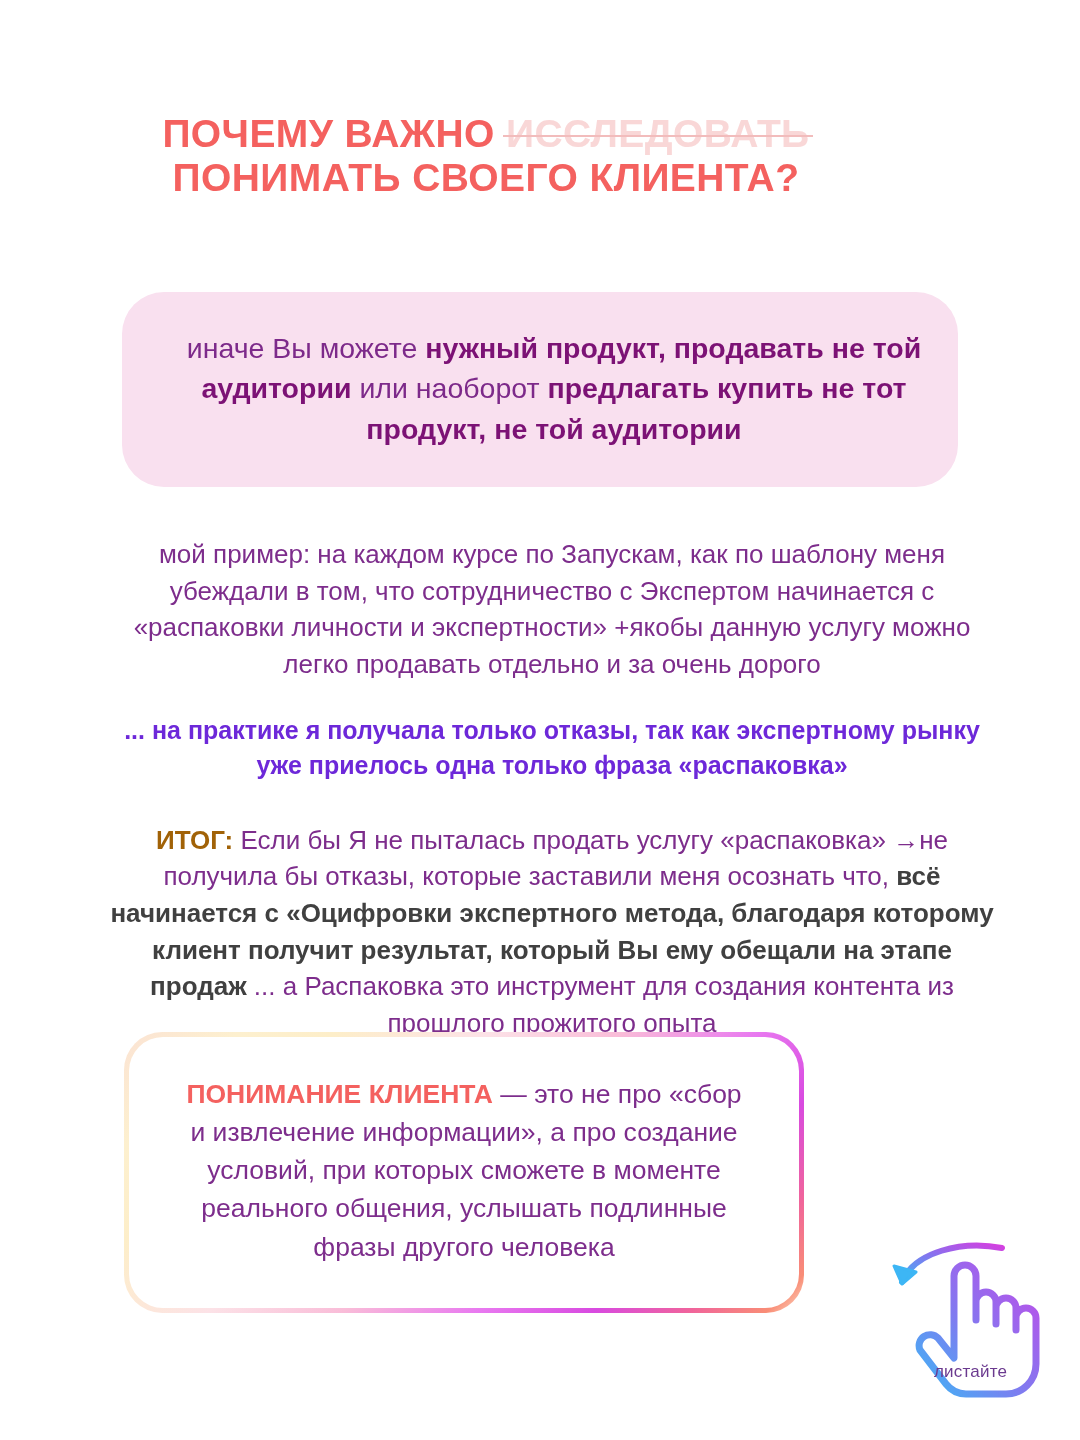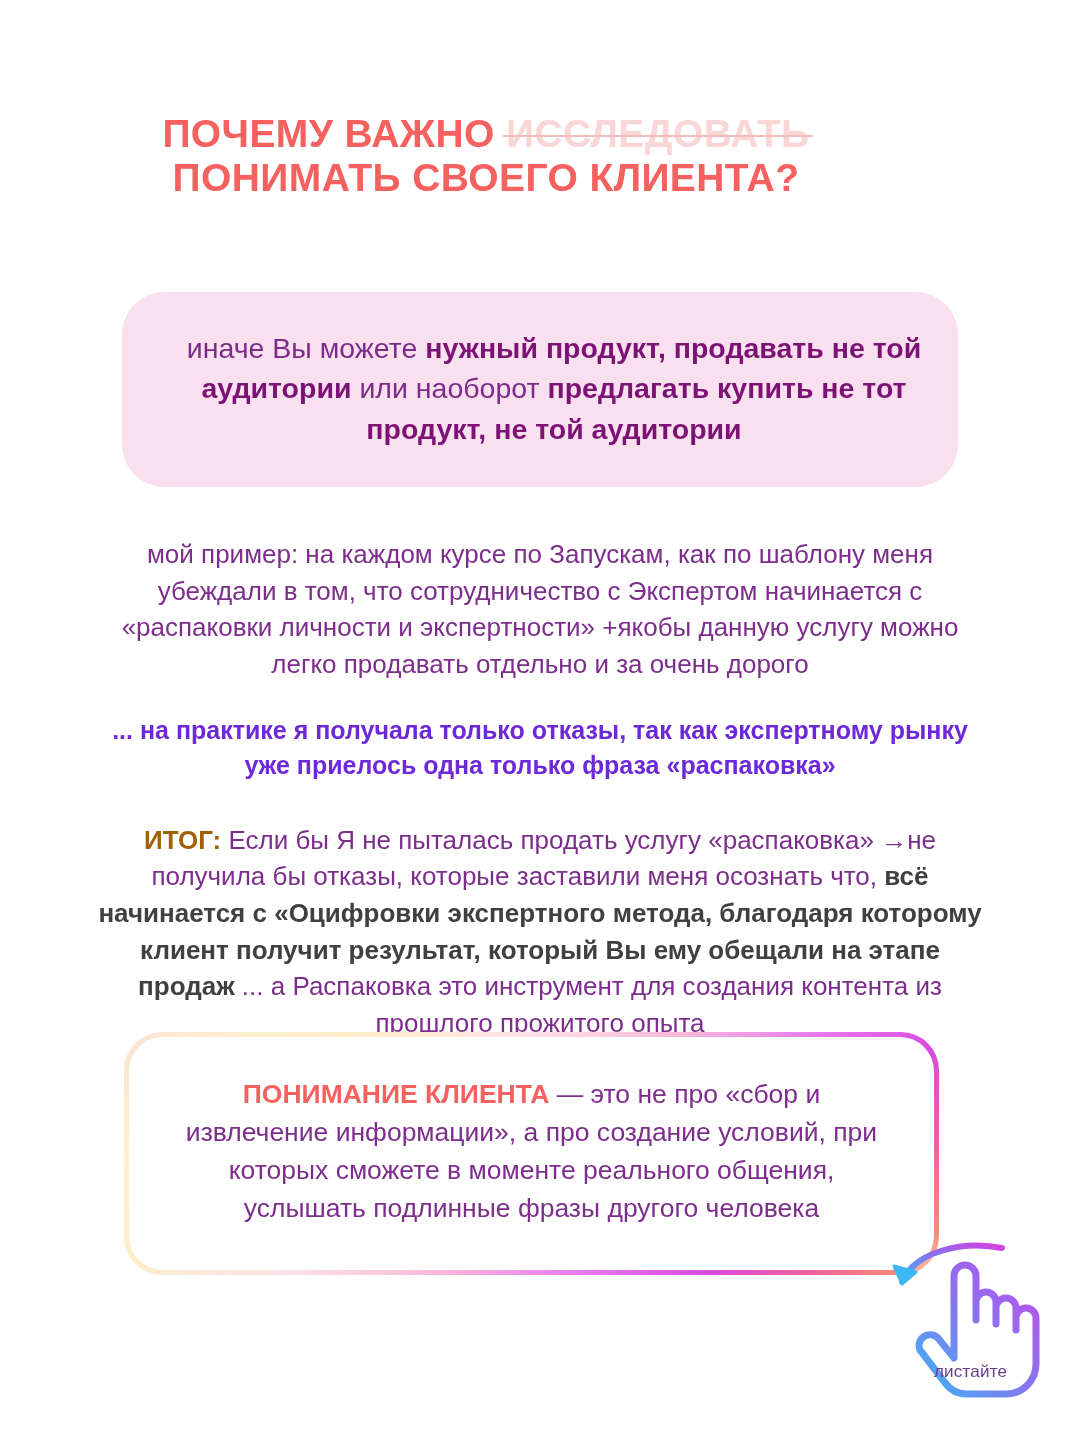--- a/index.html
+++ b/index.html
@@ -77,21 +77,21 @@
   }
   .pink-box b {
     font-weight: 700;
     color: #7c1275;
   }
 
   
   .body-block {
     position: absolute;
     top: 536px;
-    left: 92px;
+    left: 104px;
     width: 896px;
     text-align: center;
   }
   .para {
     margin: 0;
     color: #7d2d8c;
     font-size: 26px;
     line-height: 1.41;
     font-weight: 400;
   }
@@ -112,21 +112,21 @@
   .label-итог {
     color: #a16207;
     font-weight: 700;
   }
 
   
   .grad-box-wrap {
     position: absolute;
     top: 1032px;
     left: 124px;
-    width: 815px;
+    width: 680px;
     border-radius: 38px;
     padding: 5px;
     box-sizing: border-box;
     background:
       linear-gradient(135deg,
         #fbe3d4 0%,
         #fdf0cf 12%,
         #fdeec9 22%,
         #fce2e7 38%,
         #f9bcd8 52%,

